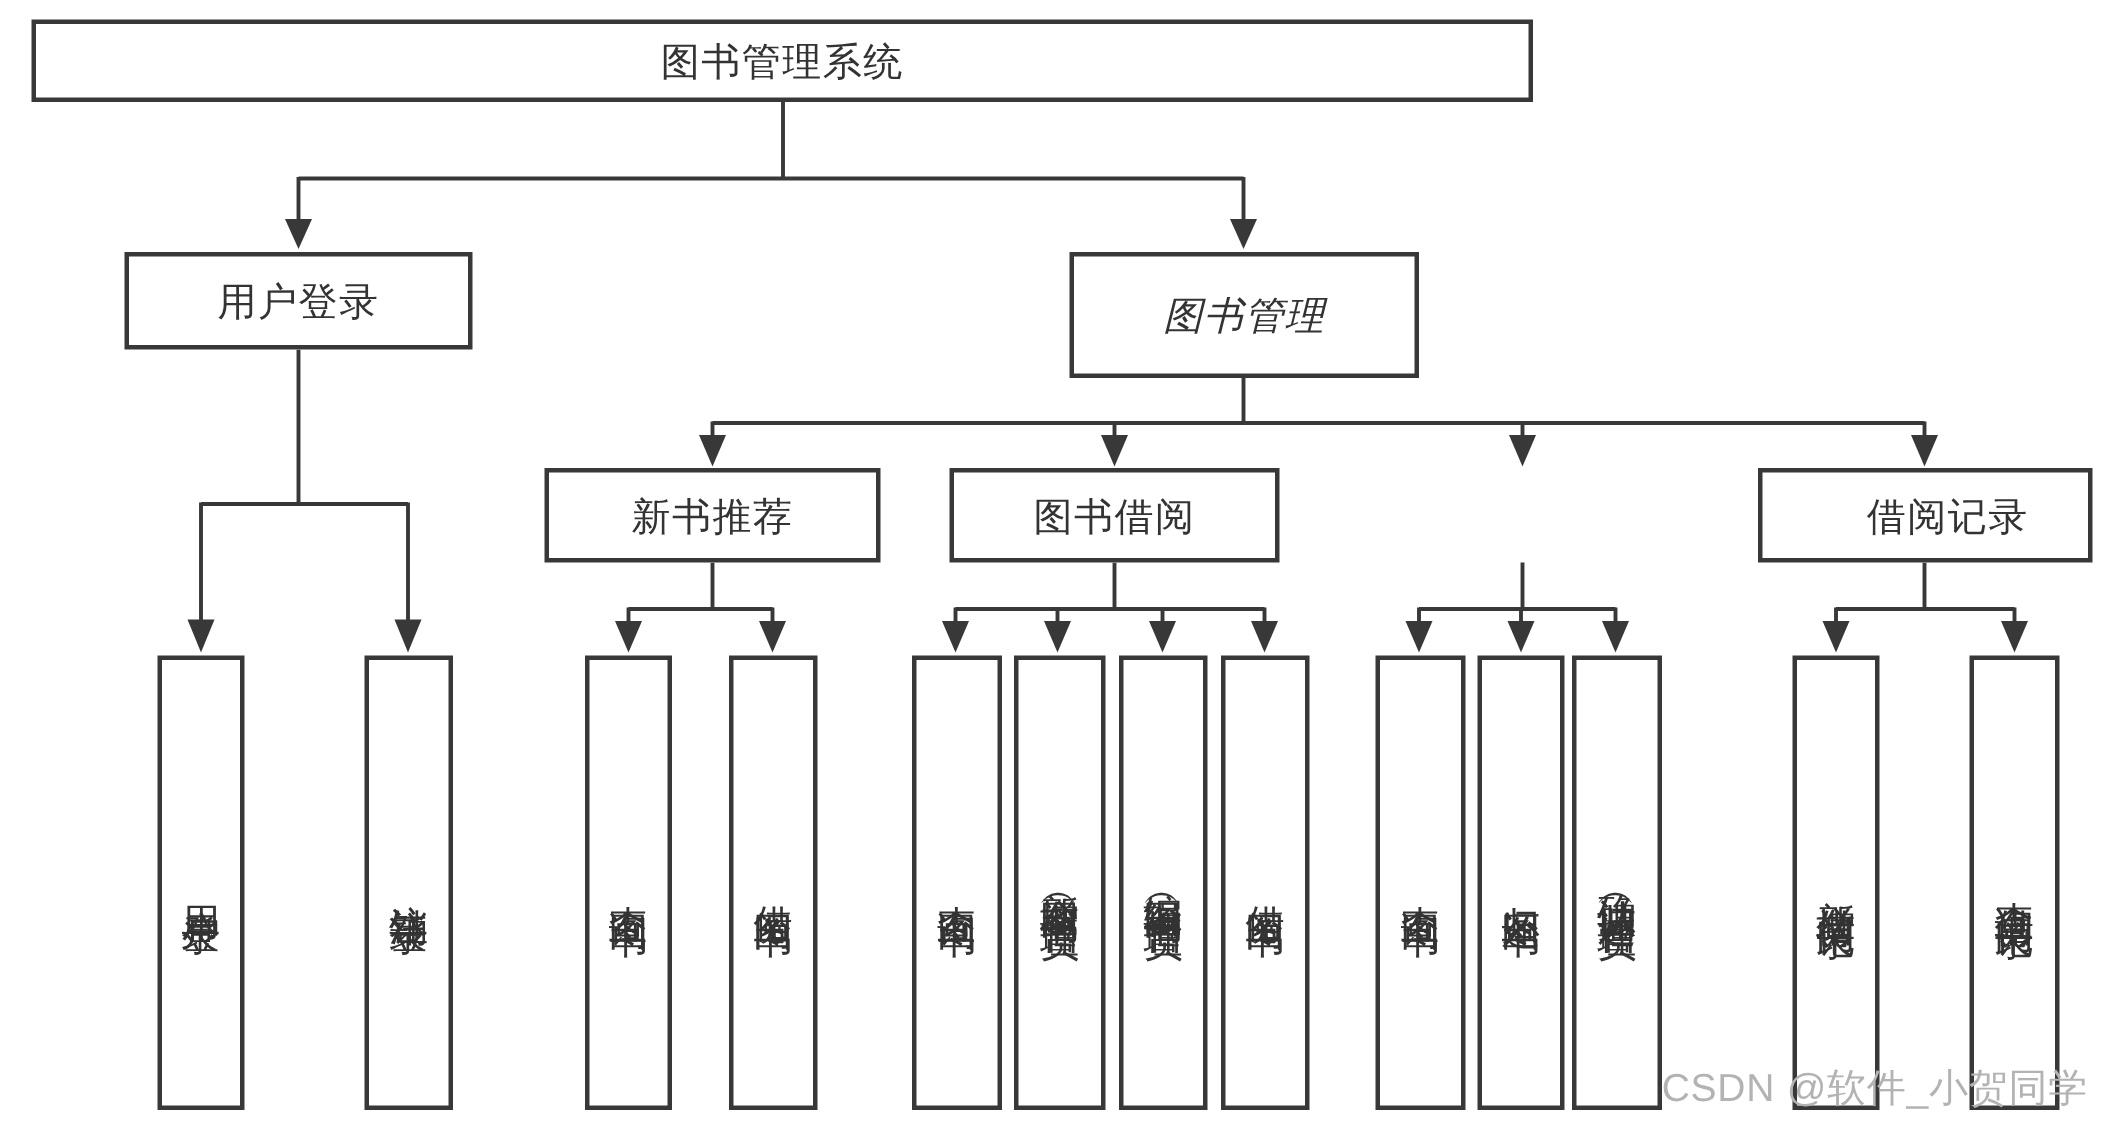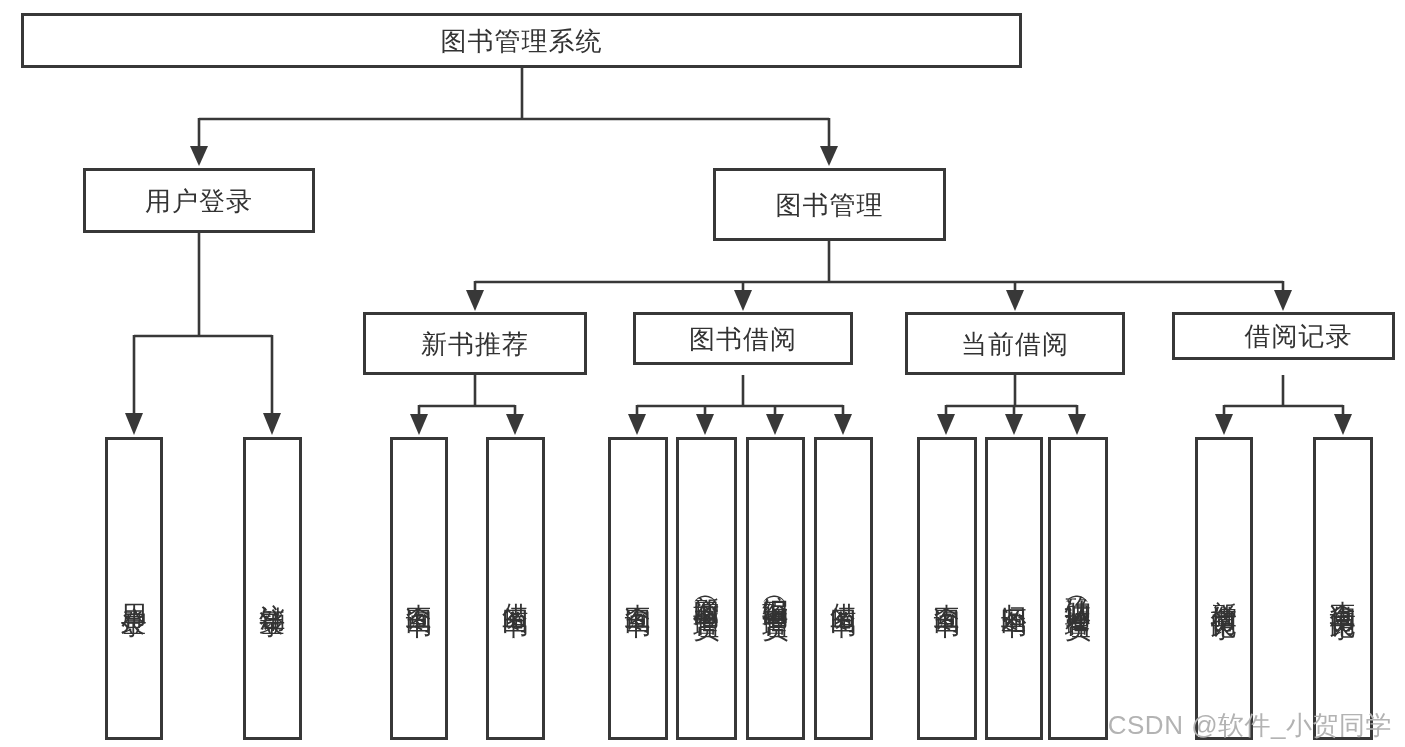--- a/index.html
+++ b/index.html
@@ -96,34 +96,31 @@
       <polygon points="1334,414 1352,414 1343,435"></polygon>
   </svg>
 
   <div class="box" style="left:21px;top:13px;width:1001px;height:55px;">
     <span>图书管理系统</span>
   </div>
 
   <div class="box" style="left:83px;top:168px;width:232px;height:65px;">
     <span>用户登录</span>
   </div>
-  <div class="box" style="left:713px;top:168px;width:233px;height:73px;">
+  <div class="box" style="left:713px;top:168px;width:233px;height:84px;font-style:italic;">
     <span>图书管理</span>
   </div>
 
   <div class="box" style="left:363px;top:312px;width:224px;height:63px;text-align:center;">
     <span>新书推荐</span>
   </div>
-  <div class="box" style="left:633px;top:312px;width:220px;height:53px;">
+  <div class="box" style="left:633px;top:312px;width:220px;height:63px;">
     <span>图书借阅</span>
   </div>
-  <div class="box" style="left:905px;top:312px;width:220px;height:63px;">
-    <span>当前借阅</span>
-  </div>
-  <div class="box" style="left:1172px;top:312px;width:223px;height:48px;padding-left:30px;">
+  <div class="box" style="left:1172px;top:312px;width:223px;height:63px;padding-left:30px;">
     <span>借阅记录</span>
   </div>
 
   <div class="box vbox" style="left:105px;top:437px;width:58px;height:303px;">
     <span>用户登录</span>
   </div>
   <div class="box vbox" style="left:243px;top:437px;width:59px;height:303px;">
     <span>注销登录</span>
   </div>
   <div class="box vbox" style="left:390px;top:437px;width:58px;height:303px;">

